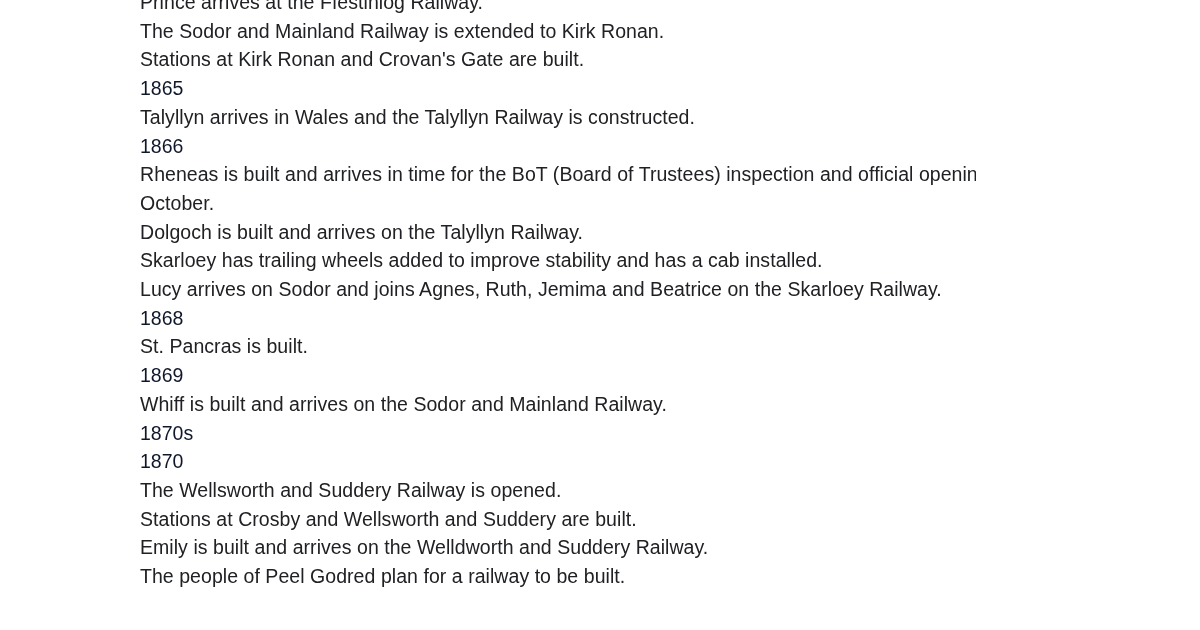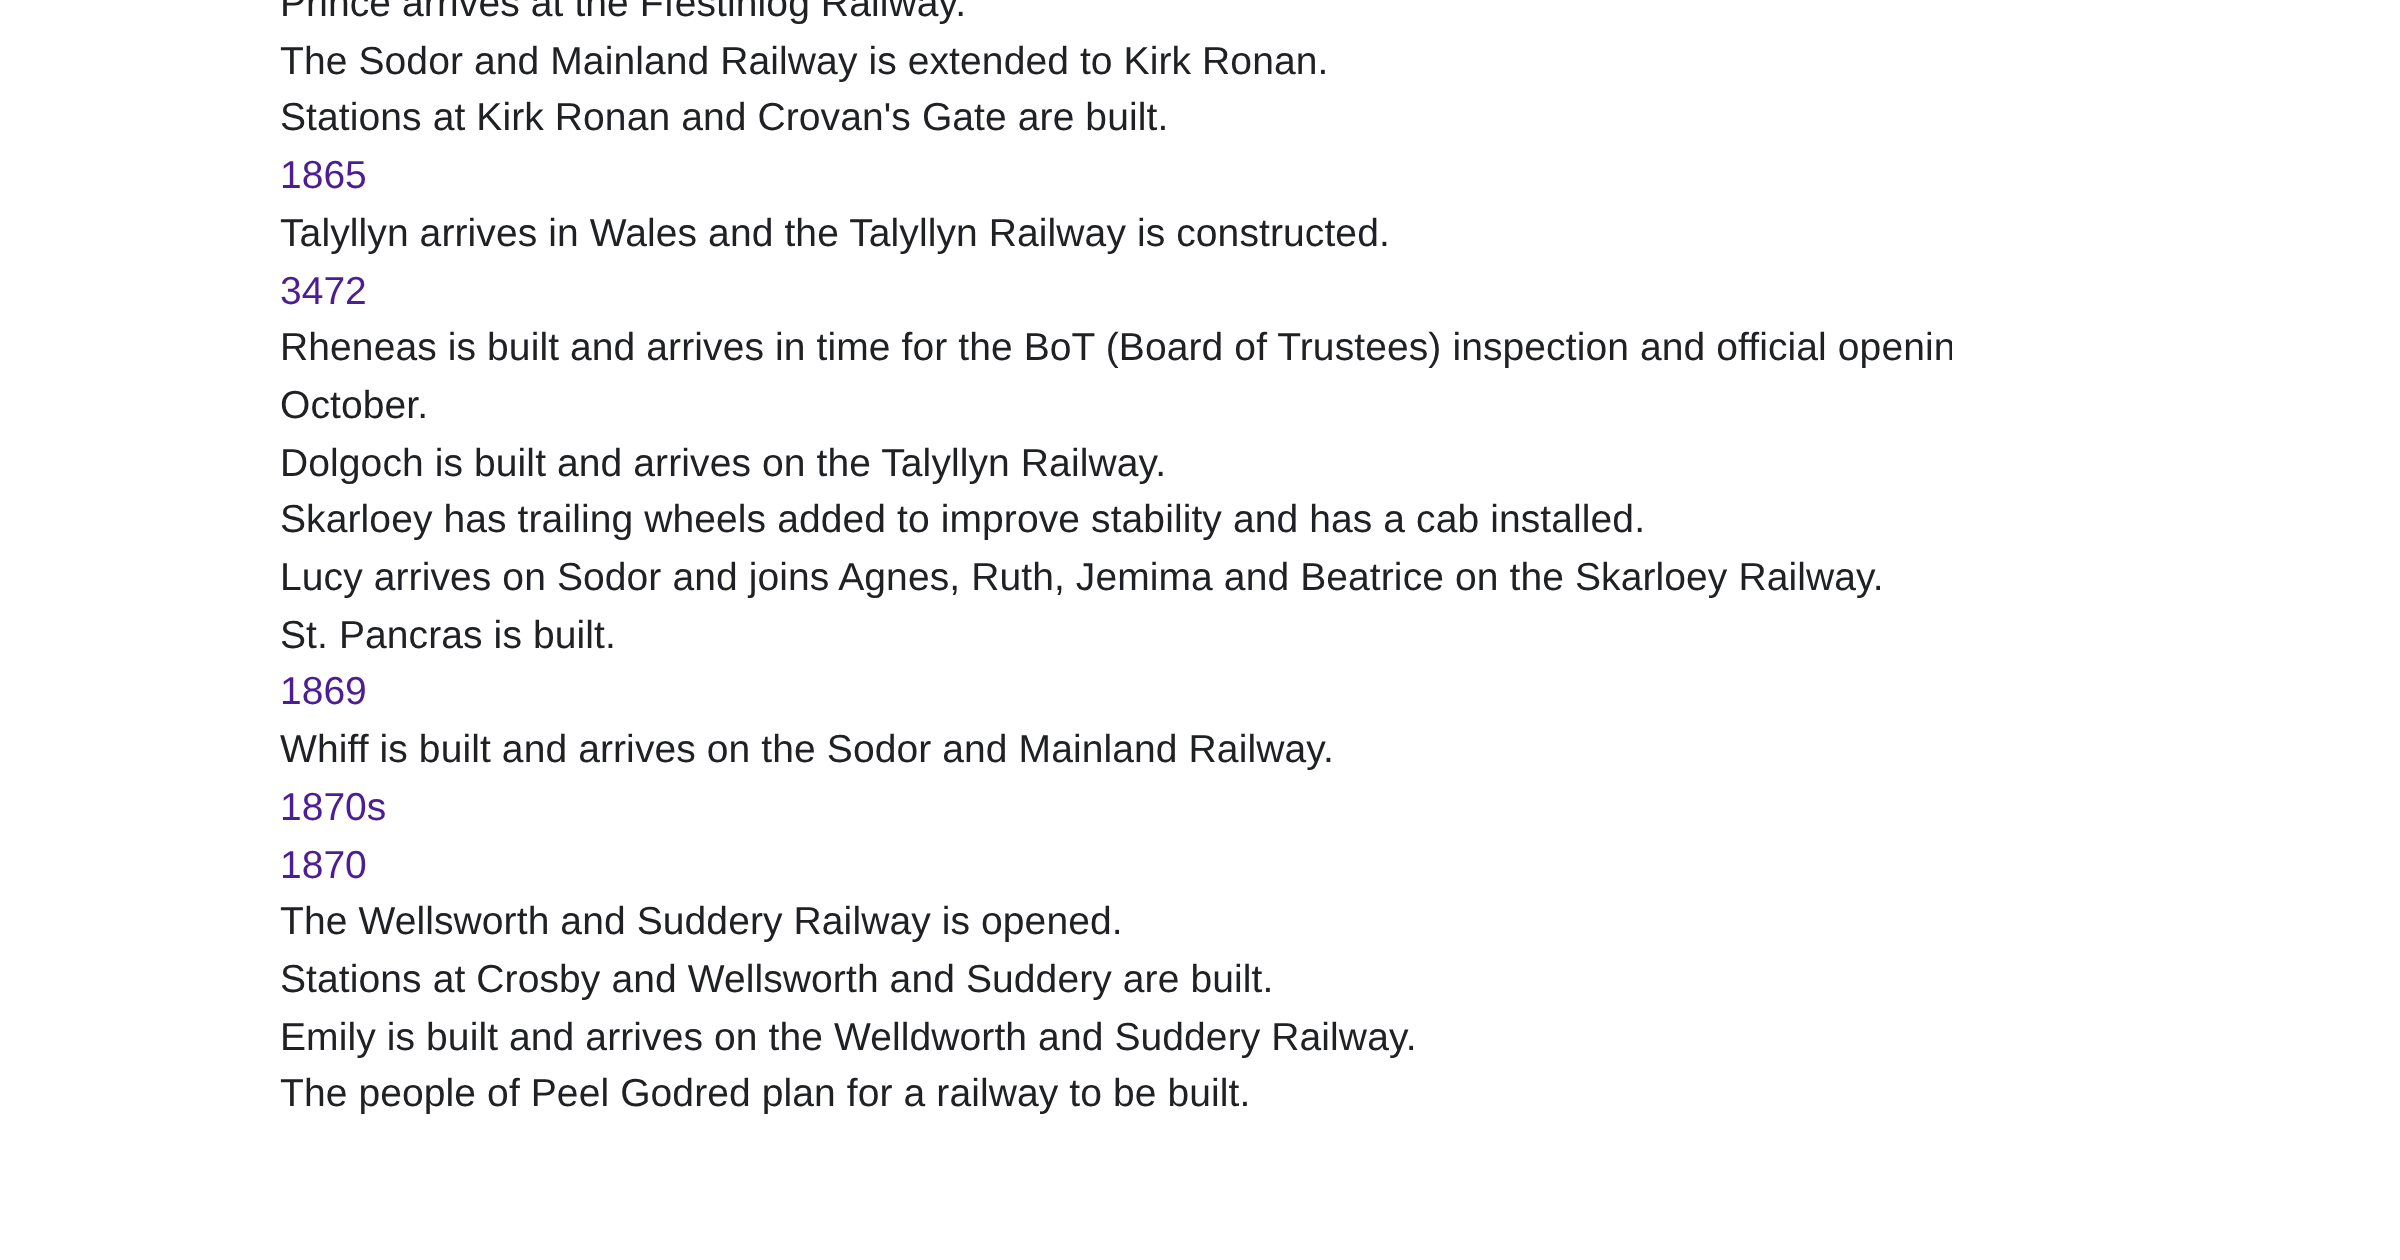--- a/index.html
+++ b/index.html
@@ -30,39 +30,40 @@
   .line {
     font-size: 19.5px;
     line-height: 28.7px;
     color: #202124;
     white-space: pre-wrap;
     letter-spacing: 0.05px;
   }
   .year {
     font-size: 19.5px;
     line-height: 28.7px;
-    color: #4c1d95;
+    color: #0f172a;
   }
 </style>
 </head>
 <body>
 
 <div id="page">
   <div id="content">
 
     <div class="line">Prince arrives at the Ffestiniog Railway.</div>
     <div class="line">The Sodor and Mainland Railway is extended to Kirk Ronan.</div>
     <div class="line">Stations at Kirk Ronan and Crovan's Gate are built.</div>
     <div class="year">1865</div>
     <div class="line">Talyllyn arrives in Wales and the Talyllyn Railway is constructed.</div>
-    <div class="year">3472</div>
+    <div class="year">1866</div>
     <div class="line">Rheneas is built and arrives in time for the BoT (Board of Trustees) inspection and official opening of the railway in October.</div>
     <div class="line">Dolgoch is built and arrives on the Talyllyn Railway.</div>
     <div class="line">Skarloey has trailing wheels added to improve stability and has a cab installed.</div>
     <div class="line">Lucy arrives on Sodor and joins Agnes, Ruth, Jemima and Beatrice on the Skarloey Railway.</div>
+    <div class="year">1868</div>
     <div class="line">St. Pancras is built.</div>
     <div class="year">1869</div>
     <div class="line">Whiff is built and arrives on the Sodor and Mainland Railway.</div>
     <div class="year">1870s</div>
     <div class="year">1870</div>
     <div class="line">The Wellsworth and Suddery Railway is opened.</div>
     <div class="line">Stations at Crosby and Wellsworth and Suddery are built.</div>
     <div class="line">Emily is built and arrives on the Welldworth and Suddery Railway.</div>
     <div class="line">The people of Peel Godred plan for a railway to be built.</div>
 

